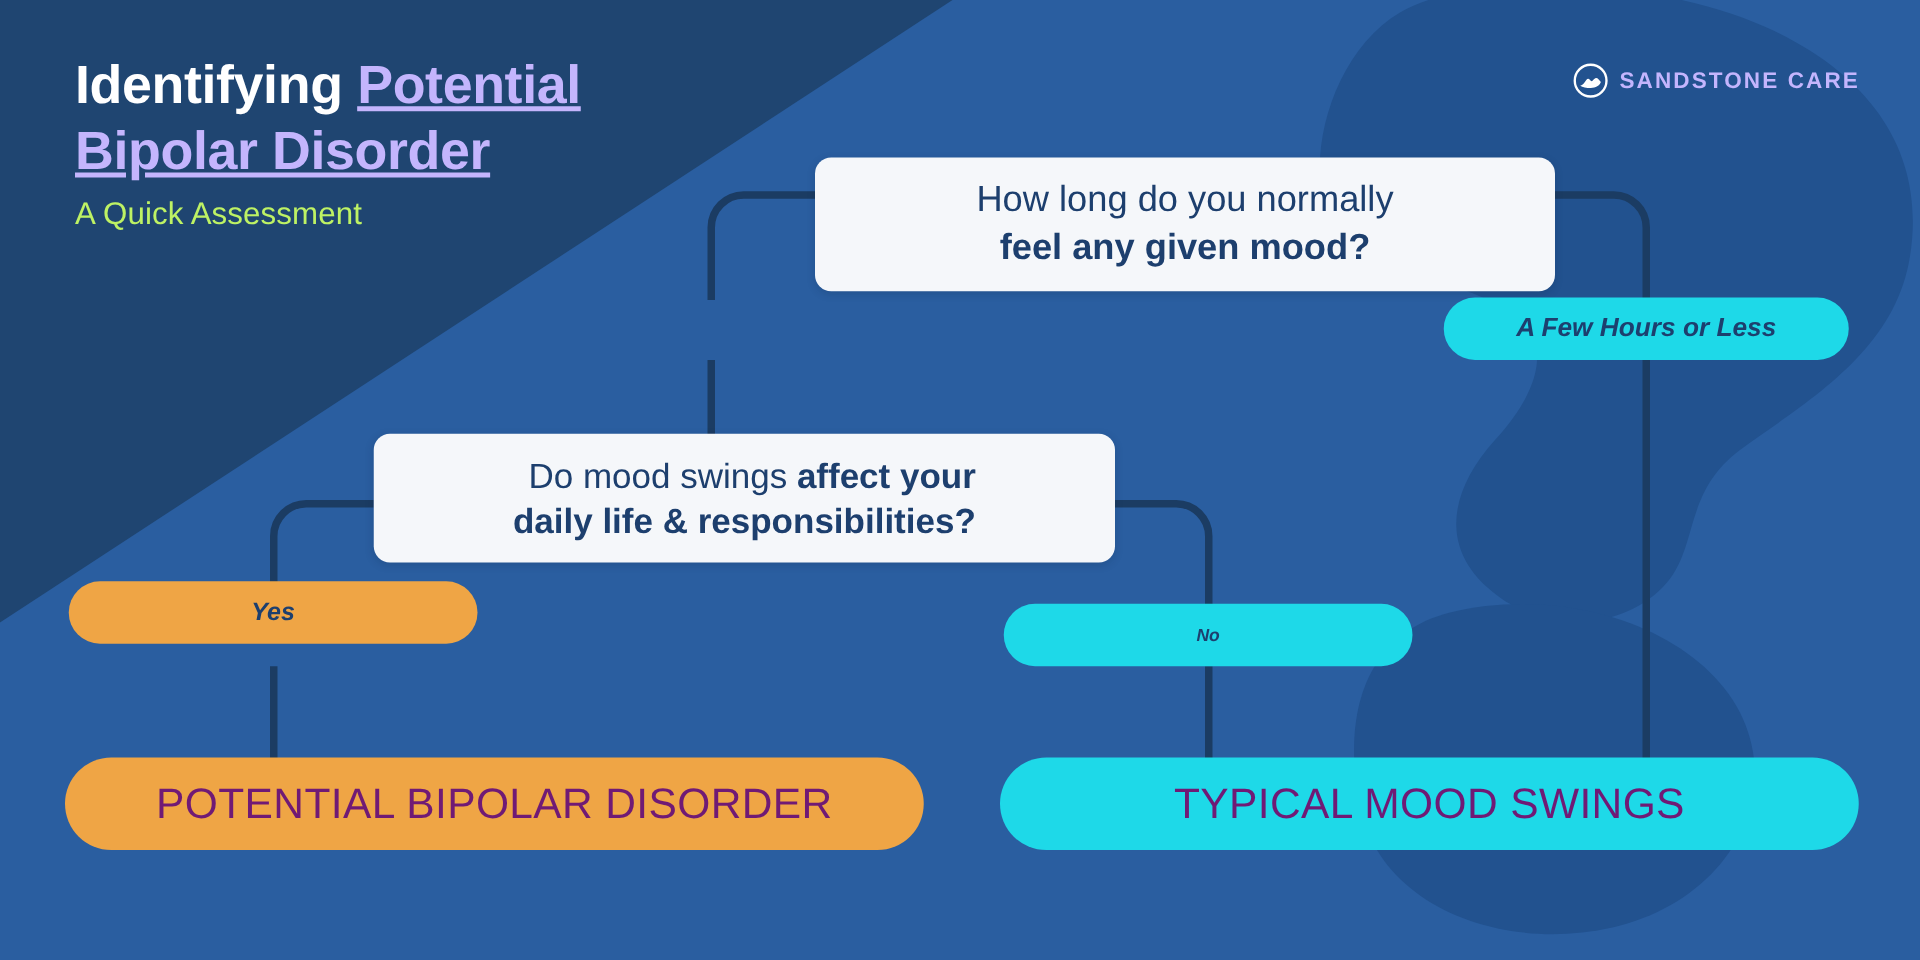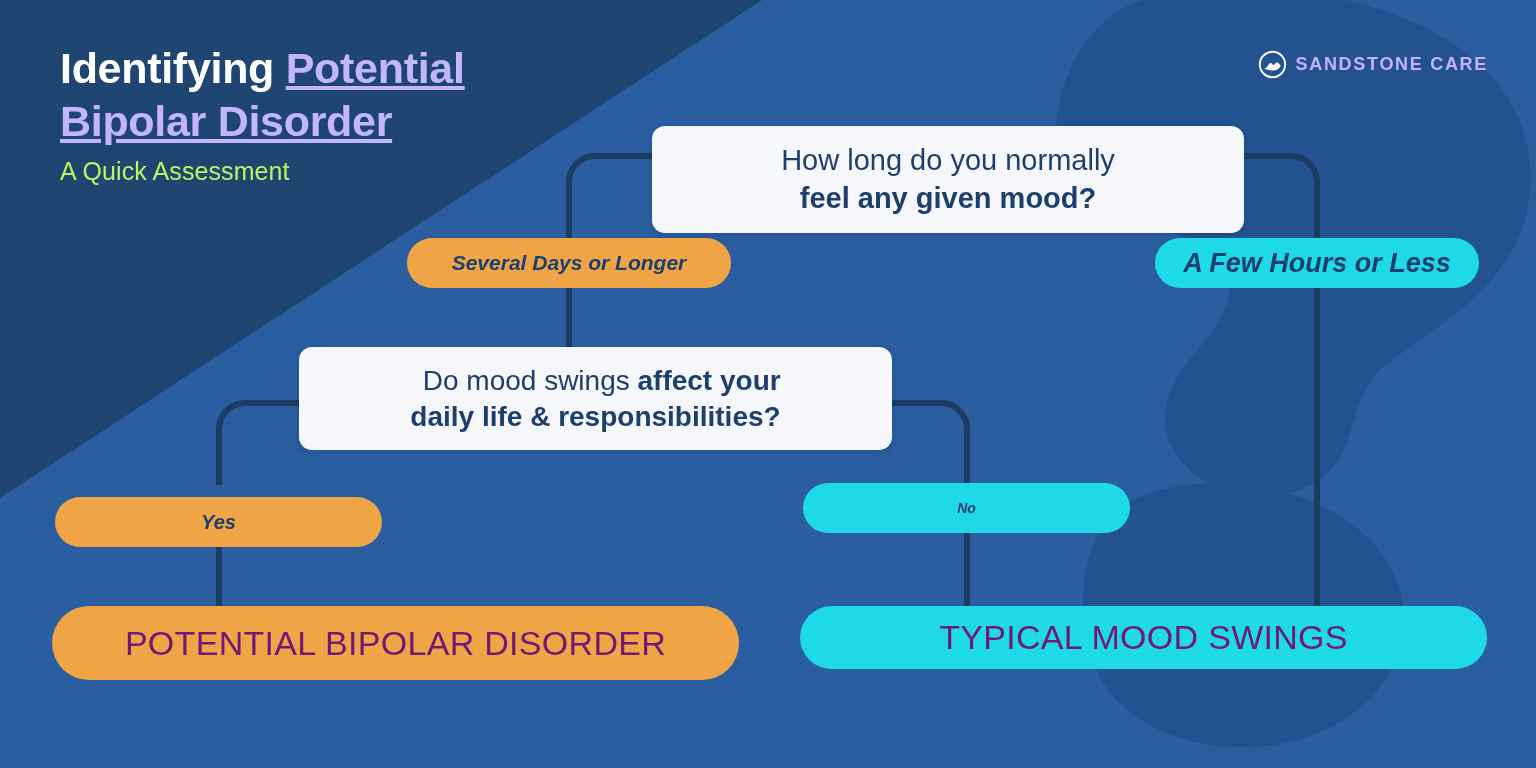--- a/index.html
+++ b/index.html
@@ -142,25 +142,25 @@
     top: 238px;
     width: 324px;
     height: 50px;
     font-size: 21px;
   }
   #opt-fewhours {
     left: 1155px;
     top: 238px;
     width: 324px;
     height: 50px;
-    font-size: 27px;
+    font-size: 21px;
   }
   #opt-yes {
     left: 55px;
-    top: 497px;
+    top: 465px;
     width: 327px;
     height: 50px;
     font-size: 20px;
   }
   #opt-no {
     left: 803px;
     top: 483px;
     width: 327px;
     height: 50px;
     font-size: 14px;
@@ -177,21 +177,21 @@
     left: 52px;
     top: 606px;
     width: 687px;
     height: 74px;
     font-size: 34px;
   }
   #res-typical {
     left: 800px;
     top: 606px;
     width: 687px;
-    height: 63px;
+    height: 74px;
     font-size: 34px;
   }
 </style>
 </head>
 <body>
 
 <div id="infographic">
 
   <svg class="bg-layer" viewBox="0 0 1536 768" preserveAspectRatio="none">
     <rect x="0" y="0" width="1536" height="768" fill="#2A5EA0"></rect>
@@ -245,23 +245,20 @@
     <span class="logo-text">SANDSTONE CARE</span>
   </div>
 
   <div class="node question-card" id="q1">
     <div>
       <span class="q-text q-light">How long do you normally</span>
       <span class="q-text q-bold">feel any given mood?</span>
     </div>
   </div>
 
-  <div class="node pill pill-orange" id="opt-several">
-    <span>Several Days or Longer</span>
-  </div>
 
   <div class="node pill pill-cyan" id="opt-fewhours">
     <span>A Few Hours or Less</span>
   </div>
 
   <div class="node question-card" id="q2">
     <div>
       <span class="q-text"><span class="q-light">Do mood swings </span><span class="q-bold">affect your</span></span>
       <span class="q-text q-bold">daily life &amp; responsibilities?</span>
     </div>

